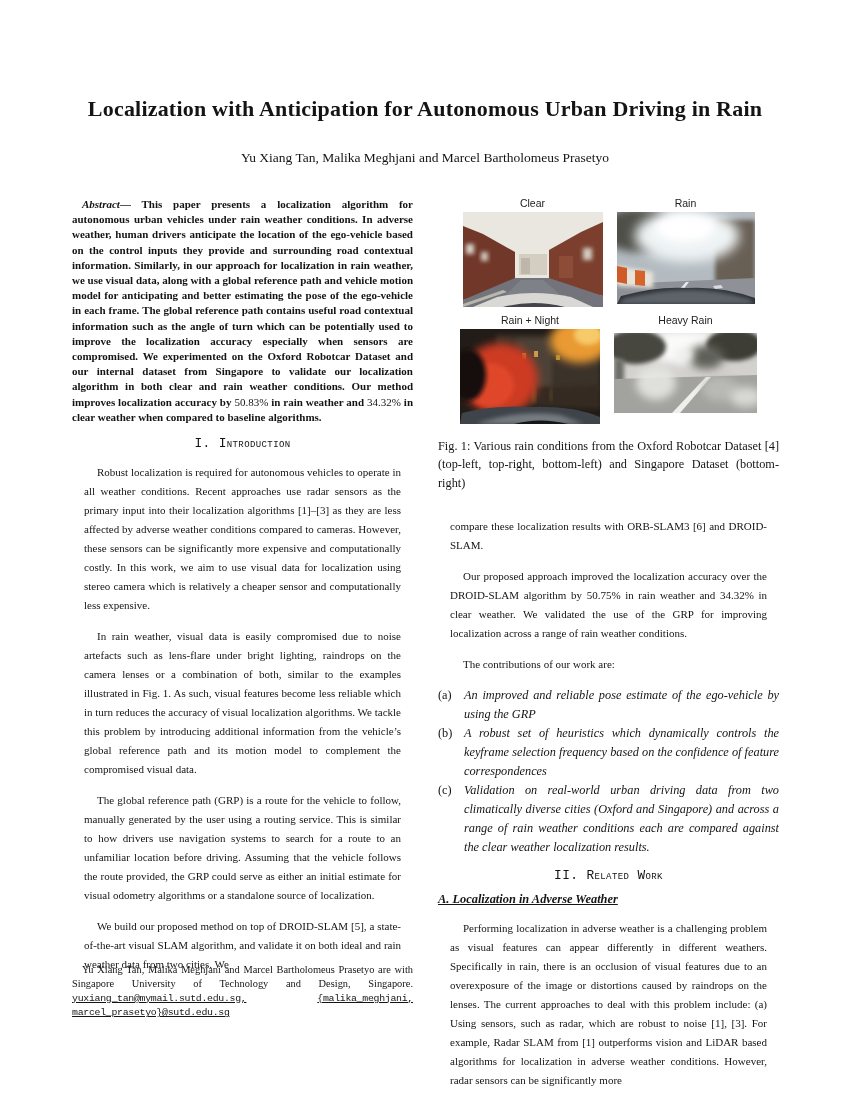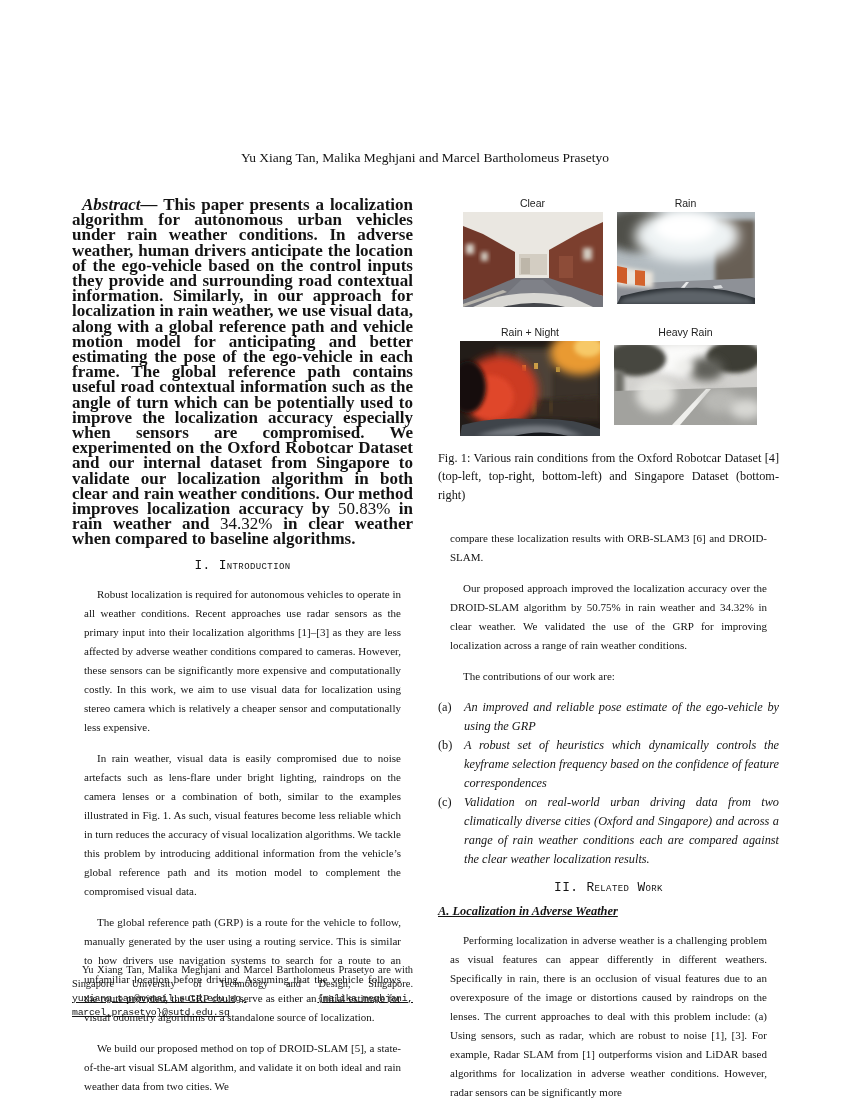--- a/index.html
+++ b/index.html
@@ -13,21 +13,21 @@
   }
   .authors {
     position:absolute; top:150px; left:0; right:0; text-align:center;
     font-size:13.5px;
   }
   .col { position:absolute; top:197px; width:341px; }
   .col-left  { left:72px; }
   .col-right { left:438px; }
 
   .abstract {
-    margin:0 0 8px 0; font-size:17px; line-height:15.2px;
+    margin:0 0 8px 0; font-size:11px; line-height:15.2px;
     font-weight:bold; text-align:justify; text-indent:10px;
   }
   .ab-lead { font-style:italic; }
   .num { font-weight:normal; }
 
   .sec-heading {
     text-align:center; font-variant:small-caps; font-weight:normal;
     font-size:12.8px; letter-spacing:0.4px; margin:11px 0 9px 0;font-family:Liberation Mono, monospace;
   }
   .sub-heading {
@@ -38,21 +38,21 @@
     text-align:justify; text-indent:13px;
   }
   .noindent { text-indent:0; }
 
   .fig-row { display:flex; justify-content:center; gap:14px; }
   .fig-cell { display:flex; flex-direction:column; align-items:center; }
   .fig-label {
     font-family:"Liberation Sans", sans-serif; font-size:10.5px;
     color:#222; margin:0 0 3px 0; line-height:12px;
   }
-  .row2 { margin-top:19px;justify-content:center; }
+  .row2 { margin-top:7px;justify-content:center; }
   svg.photo { display:block; }
   .br-offset { margin-top:4px; }
 
   .caption {
     font-size:12.3px; line-height:18.4px; text-align:justify; margin-top:13px;
   }
   .after-caption { margin-top:25px; }
 
   .list-item { display:flex; font-size:12.3px; line-height:19px; margin:0; }
   .list-label { width:26px; flex:none; }
@@ -76,20 +76,21 @@
         <feGaussianBlur stdDeviation="4"></feGaussianBlur>
       </filter>
     <filter id="b6" x="-80%" y="-80%" width="260%" height="260%">
         <feGaussianBlur stdDeviation="6"></feGaussianBlur>
       </filter>
   </defs>
 </svg>
 
 <div class="page">
 
+  <div class="title">Localization with Anticipation for Autonomous Urban Driving in Rain</div>
   <div class="authors">Yu Xiang Tan, Malika Meghjani and Marcel Bartholomeus Prasetyo</div>
 
   <div class="col col-left">
     <p class="abstract"><span class="ab-lead">Abstract—</span><span> This paper presents a localization algorithm for autonomous urban vehicles under rain weather conditions. In adverse weather, human drivers anticipate the location of the ego-vehicle based on the control inputs they provide and surrounding road contextual information. Similarly, in our approach for localization in rain weather, we use visual data, along with a global reference path and vehicle motion model for anticipating and better estimating the pose of the ego-vehicle in each frame. The global reference path contains useful road contextual information such as the angle of turn which can be potentially used to improve the localization accuracy especially when sensors are compromised. We experimented on the Oxford Robotcar Dataset and our internal dataset from Singapore to validate our localization algorithm in both clear and rain weather conditions. Our method improves localization accuracy by </span><span class="num">50.83%</span><span> in rain weather and </span><span class="num">34.32%</span><span> in clear weather when compared to baseline algorithms.</span></p>
 
     <h2 class="sec-heading">I. Introduction</h2>
 
     <p class="body-p">Robust localization is required for autonomous vehicles to operate in all weather conditions. Recent approaches use radar sensors as the primary input into their localization algorithms [1]–[3] as they are less affected by adverse weather conditions compared to cameras. However, these sensors can be significantly more expensive and computationally costly. In this work, we aim to use visual data for localization using stereo camera which is relatively a cheaper sensor and computationally less expensive.</p>
     <p class="body-p">In rain weather, visual data is easily compromised due to noise artefacts such as lens-flare under bright lighting, raindrops on the camera lenses or a combination of both, similar to the examples illustrated in Fig. 1. As such, visual features become less reliable which in turn reduces the accuracy of visual localization algorithms. We tackle this problem by introducing additional information from the vehicle’s global reference path and its motion model to complement the compromised visual data.</p>
     <p class="body-p">The global reference path (GRP) is a route for the vehicle to follow, manually generated by the user using a routing service. This is similar to how drivers use navigation systems to search for a route to an unfamiliar location before driving. Assuming that the vehicle follows the route provided, the GRP could serve as either an initial estimate for visual odometry algorithms or a standalone source of localization.</p>

